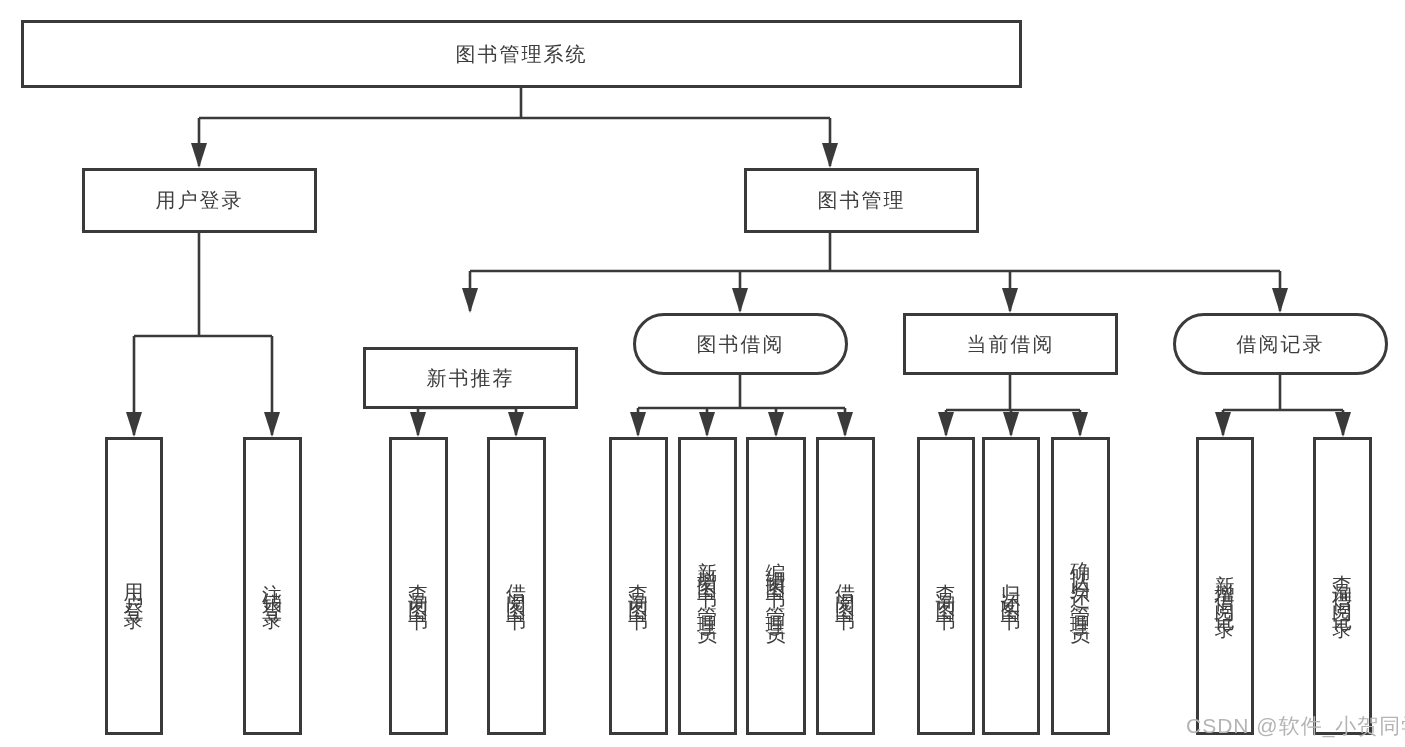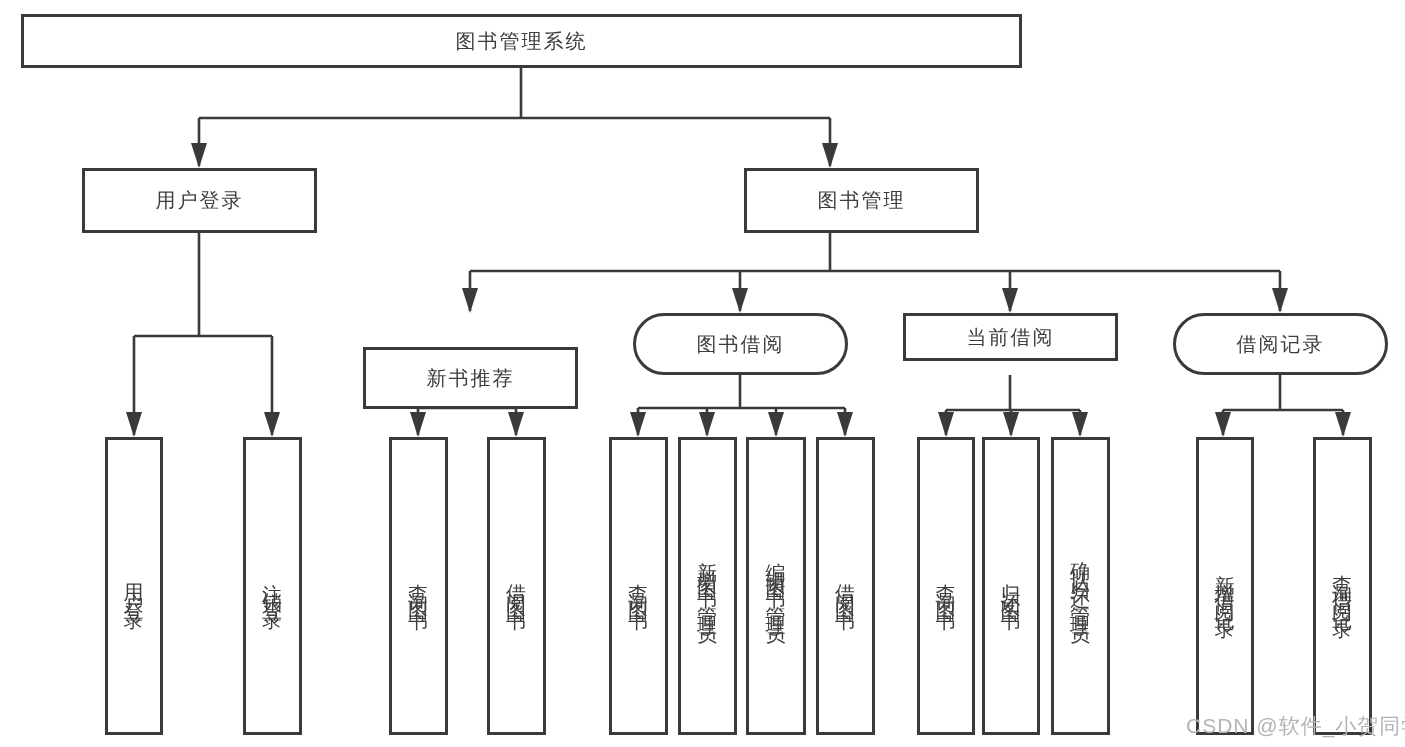--- a/index.html
+++ b/index.html
@@ -89,38 +89,38 @@
       <polygon points="768,412 784,412 776,437"></polygon>
       <polygon points="837,412 853,412 845,437"></polygon>
       <polygon points="938,412 954,412 946,437"></polygon>
       <polygon points="1003,412 1019,412 1011,437"></polygon>
       <polygon points="1072,412 1088,412 1080,437"></polygon>
       <polygon points="1215,412 1231,412 1223,437"></polygon>
       <polygon points="1335,412 1351,412 1343,437"></polygon>
     </g>
   </svg>
 
-  <div class="node hbox" style="left:21px; top:14px; width:1001px; height:54px;">
+  <div class="node hbox" style="left:21px; top:20px; width:1001px; height:68px;">
     <span>图书管理系统</span>
   </div>
 
   <div class="node hbox" style="left:82px; top:168px; width:235px; height:65px;">
     <span>用户登录</span>
   </div>
   <div class="node hbox" style="left:744px; top:168px; width:235px; height:65px;">
     <span>图书管理</span>
   </div>
 
   <div class="node hbox" style="left:363px; top:313px; width:215px; height:62px;margin-top:34px;">
     <span>新书推荐</span>
   </div>
   <div class="node hbox" style="left:633px; top:313px; width:215px; height:62px;border-radius:31px;">
     <span>图书借阅</span>
   </div>
-  <div class="node hbox" style="left:903px; top:313px; width:215px; height:48px;">
+  <div class="node hbox" style="left:903px; top:313px; width:215px; height:62px;">
     <span>当前借阅</span>
   </div>
   <div class="node hbox" style="left:1173px; top:313px; width:215px; height:62px;border-radius:31px;">
     <span>借阅记录</span>
   </div>
 
   <div class="node vbox" style="left:105px; top:437px; width:58px; height:298px;">
     <span>用户登录</span>
   </div>
   <div class="node vbox" style="left:243px; top:437px; width:59px; height:298px;">

